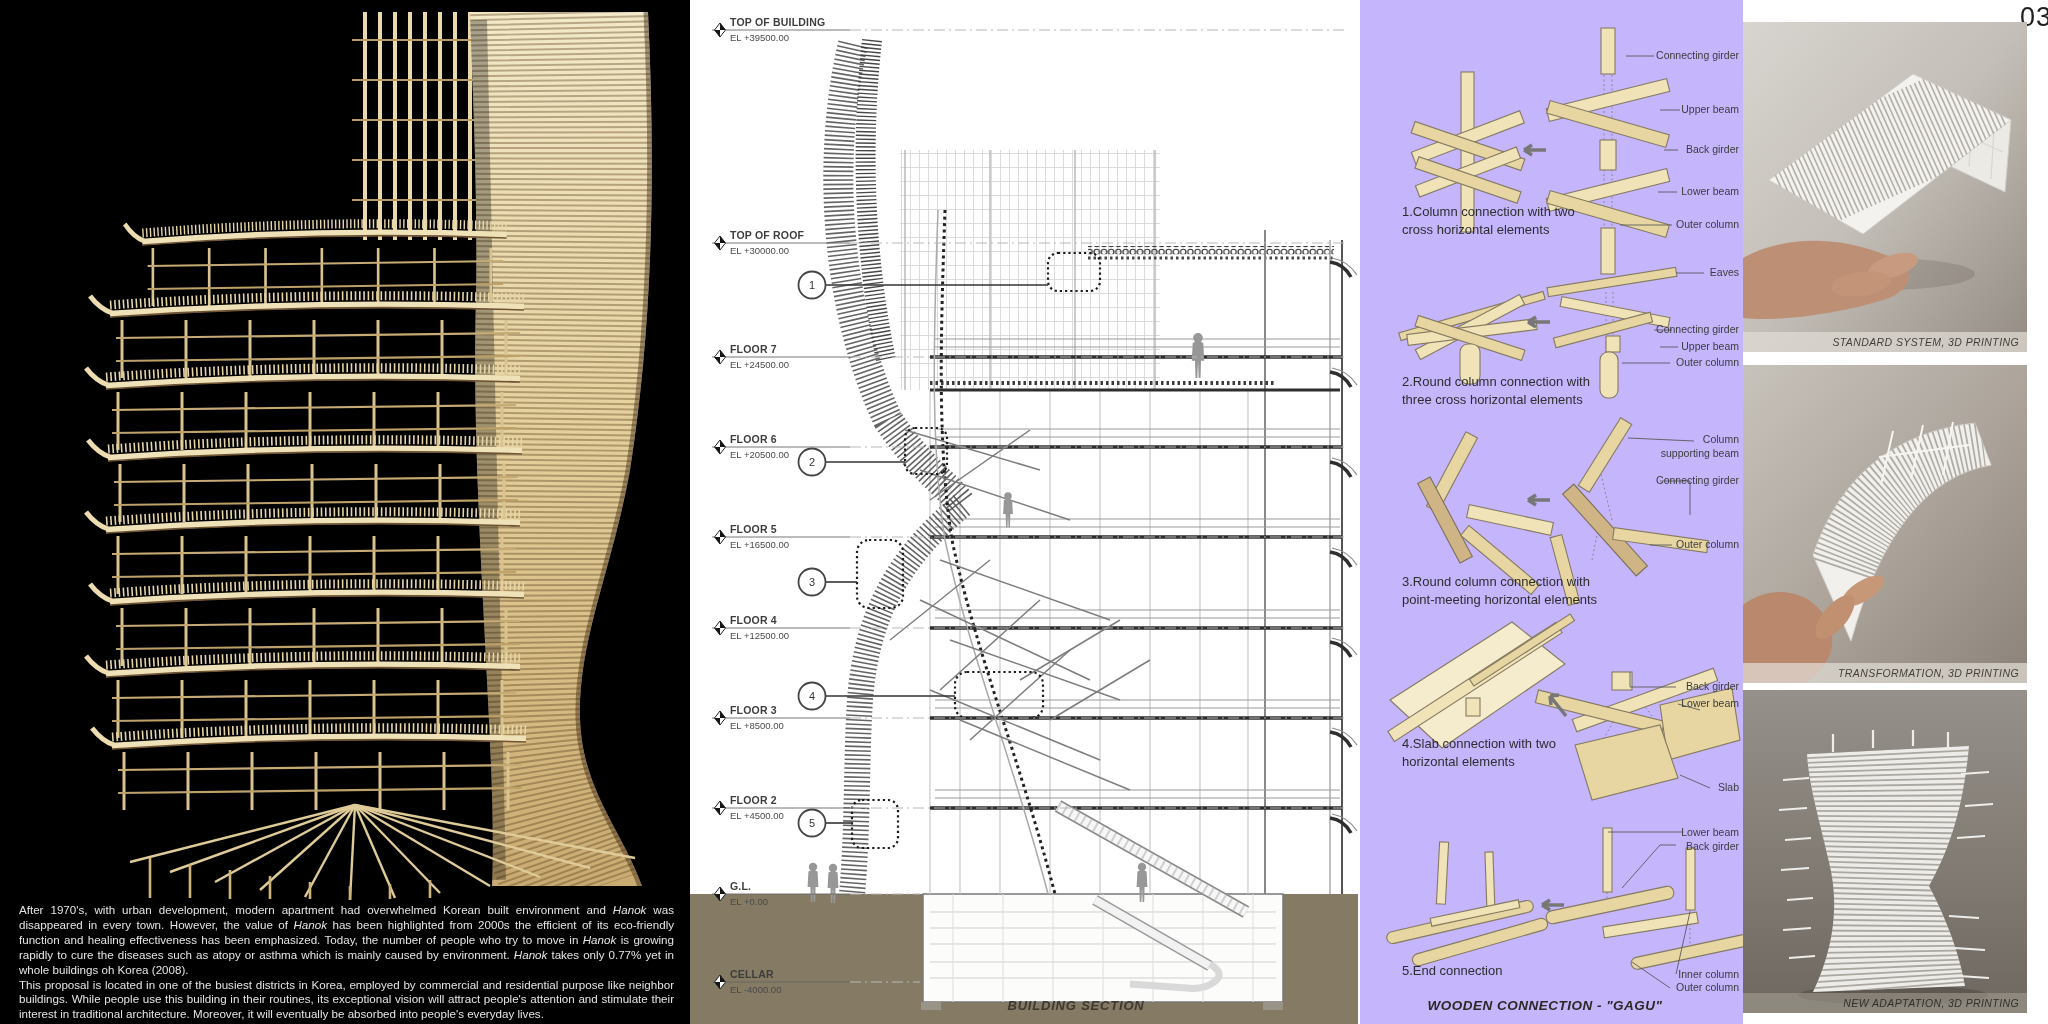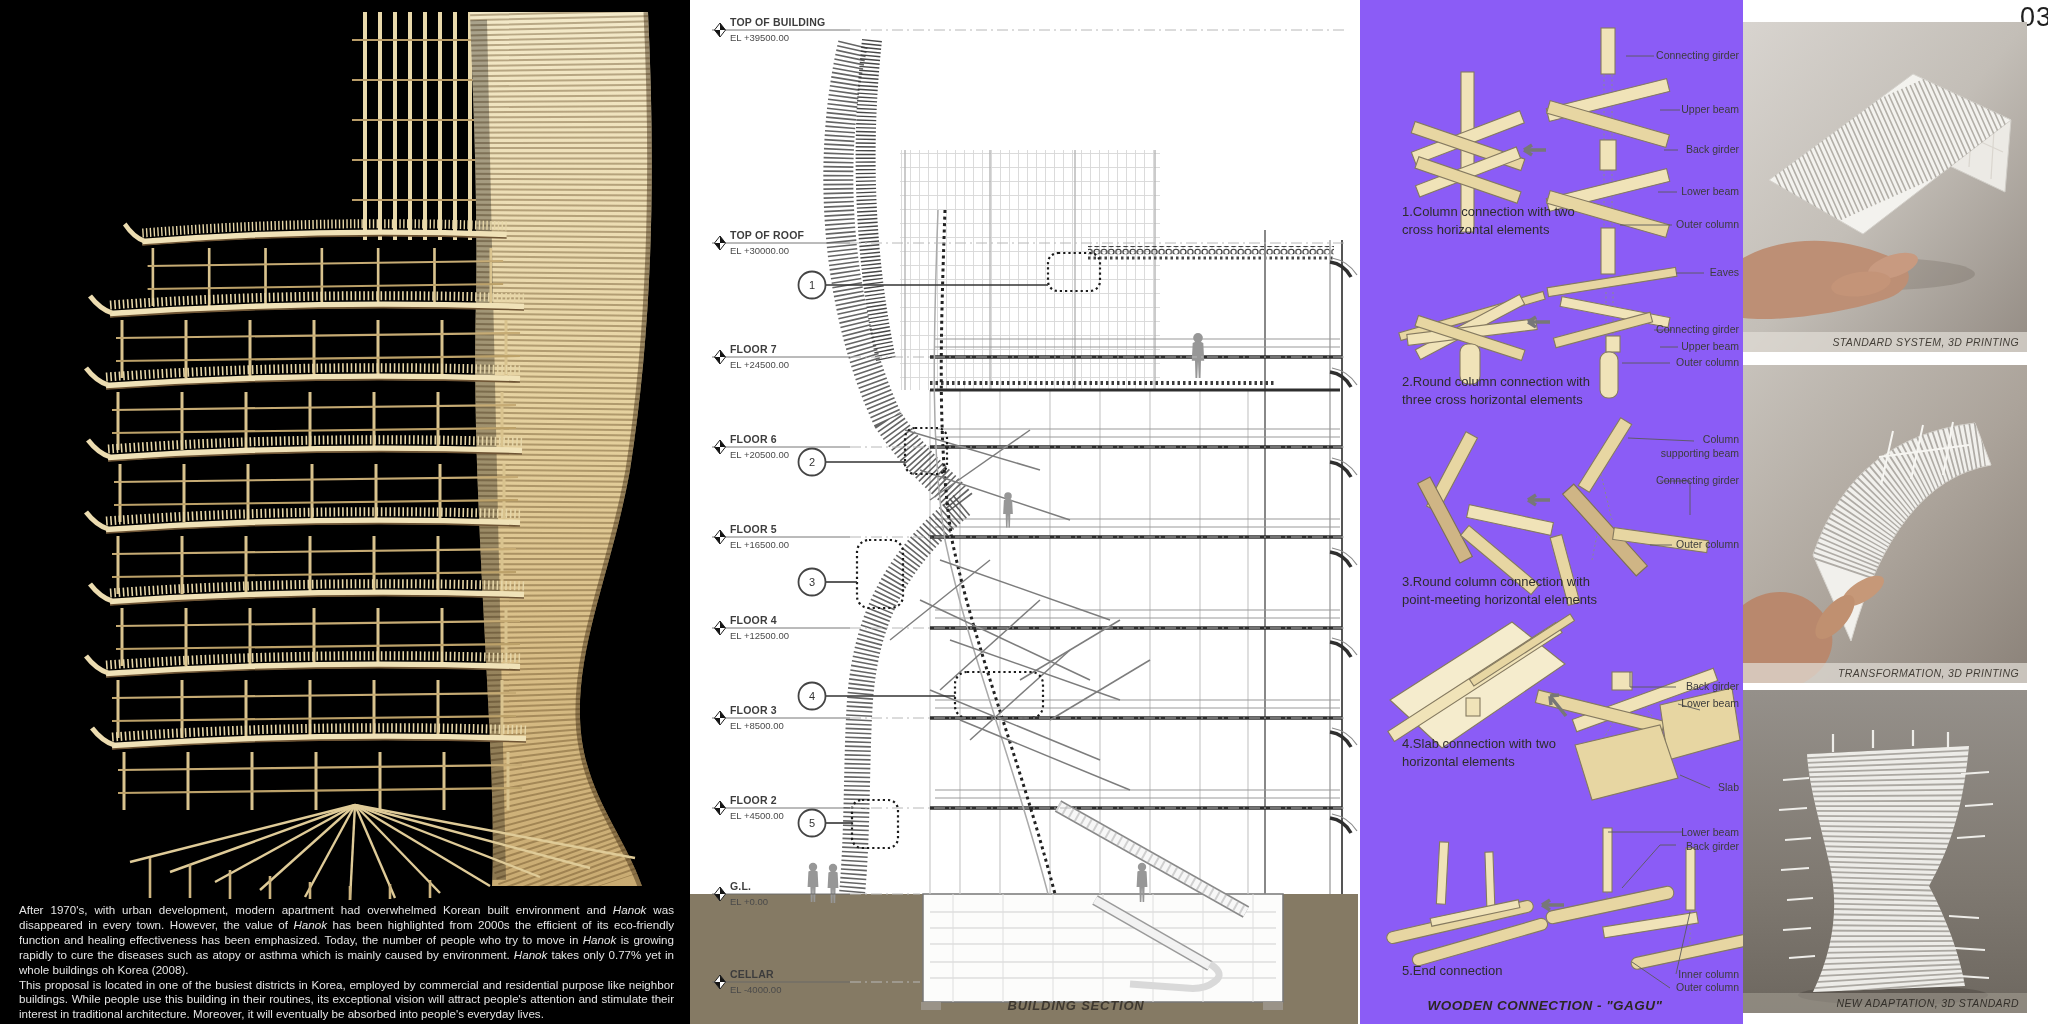--- a/index.html
+++ b/index.html
@@ -7,21 +7,21 @@
          font-family:"Liberation Sans",sans-serif;}
   .abs{position:absolute;}
   
   #left-panel{left:0;top:0;width:718px;height:1024px;background:#000;}
   #intro-text{position:absolute;left:19px;top:903px;width:655px;color:#e4e4e4;
               font-size:11.6px;line-height:14.9px;text-align:justify;}
   #intro-text p{margin:0;}
   
   #section-panel{left:690px;top:0;width:670px;height:1024px;background:#fff;}
   
-  #conn-panel{left:1360px;top:0;width:383px;height:1024px;background:#8b5cf6;}
+  #conn-panel{left:1360px;top:0;width:383px;height:1024px;background:#c4b5fd;}
   
   #photos-panel{left:1743px;top:0;width:305px;height:1024px;background:#fff;padding-left:44px;}
   .photo{position:absolute;left:0;width:284px;overflow:hidden;background:#eab308;}
   .pcap{position:absolute;left:0;right:0;bottom:0;height:20px;display:flex;align-items:center;
         justify-content:flex-end;padding-right:8px;font-style:italic;font-size:10.5px;
         letter-spacing:.4px;color:#443f38;background:rgba(224,220,213,.72);}
   .pcap.dark{background:rgba(168,162,152,.55);color:#332f2a;}
   #page-number{position:absolute;top:2px;right:8px;font-size:27px;letter-spacing:1px;color:#1f1f1f;}
   
   svg text{font-family:"Liberation Sans",sans-serif;}
@@ -640,17 +640,17 @@
           <line x1="214" y1="148" x2="242" y2="146"></line>
             <line x1="206" y1="226" x2="236" y2="228"></line>
           <line x1="212" y1="258" x2="242" y2="260"></line>
             <line x1="216" y1="286" x2="246" y2="288"></line>
           <line x1="90" y1="44" x2="90" y2="62"></line>
             <line x1="130" y1="40" x2="130" y2="58"></line>
           <line x1="170" y1="40" x2="170" y2="56"></line>
             <line x1="205" y1="42" x2="205" y2="58"></line>
         </g>
       </svg>
-      <div class="pcap dark">NEW ADAPTATION, 3D STANDARD</div>
+      <div class="pcap dark">NEW ADAPTATION, 3D PRINTING</div>
     </div>
   </div>
 
 </div>
 
 </body></html>

